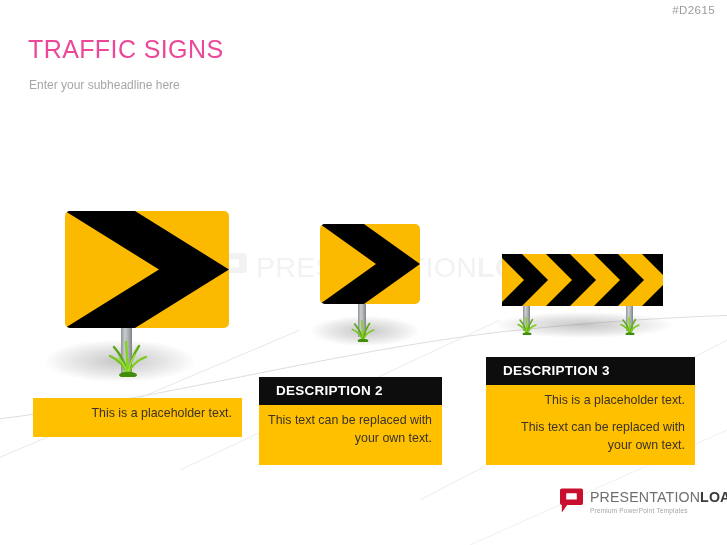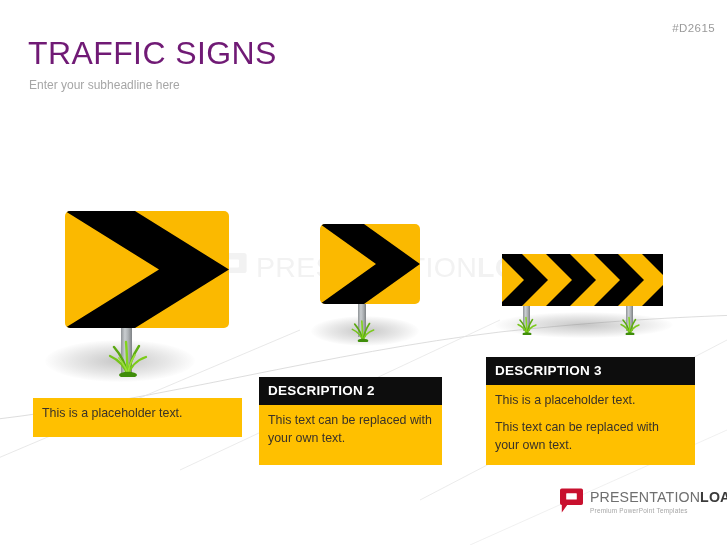--- a/index.html
+++ b/index.html
@@ -55,32 +55,32 @@
     font-weight: 400;
     white-space: nowrap;
     line-height: 1;
   }
   .wm-text b { font-weight: 700; }
 
   
   .doc-id {
     position: absolute;
     right: 12px;
-    top: 22px;
+    top: 4px;
     font-size: 11.5px;
     color: #9a9a9a;
     letter-spacing: 0.4px;
   }
   .title {
     position: absolute;
     left: 28px;
     top: 35px;
-    font-size: 32px;
+    font-size: 25px;
     letter-spacing: 0.4px;
-    color: #701a75;
+    color: #ec4899;
     font-weight: 400;
     white-space: nowrap;
   }
   .subtitle {
     position: absolute;
     left: 29px;
     top: 78px;
     font-size: 12px;
     color: #a6a6a6;
     font-weight: 400;
@@ -115,34 +115,35 @@
   
   .desc {
     position: absolute;
   }
   .desc-head {
     background: #0d0d0d;
     color: #ffffff;
     font-size: 13.5px;
     font-weight: 700;
     letter-spacing: 0.25px;
-    padding: 5px 0 5px 9px;
+    padding: 5px 0 5px 17px;
     box-sizing: border-box;
     line-height: 1.35;
   }
   .desc-body {
     background: #ffc000;
     box-sizing: border-box;
     padding: 7px 10px 8px 9px;
   }
   .desc-body p {
     margin: 0;
     font-size: 12.4px;
     color: #3a3228;
     line-height: 1.45;
+    text-align: right;
   }
   .desc-body p + p { margin-top: 9px; }
 
   
   .logo {
     position: absolute;
     left: 560px;
     top: 488px;
     display: flex;
     align-items: flex-start;

